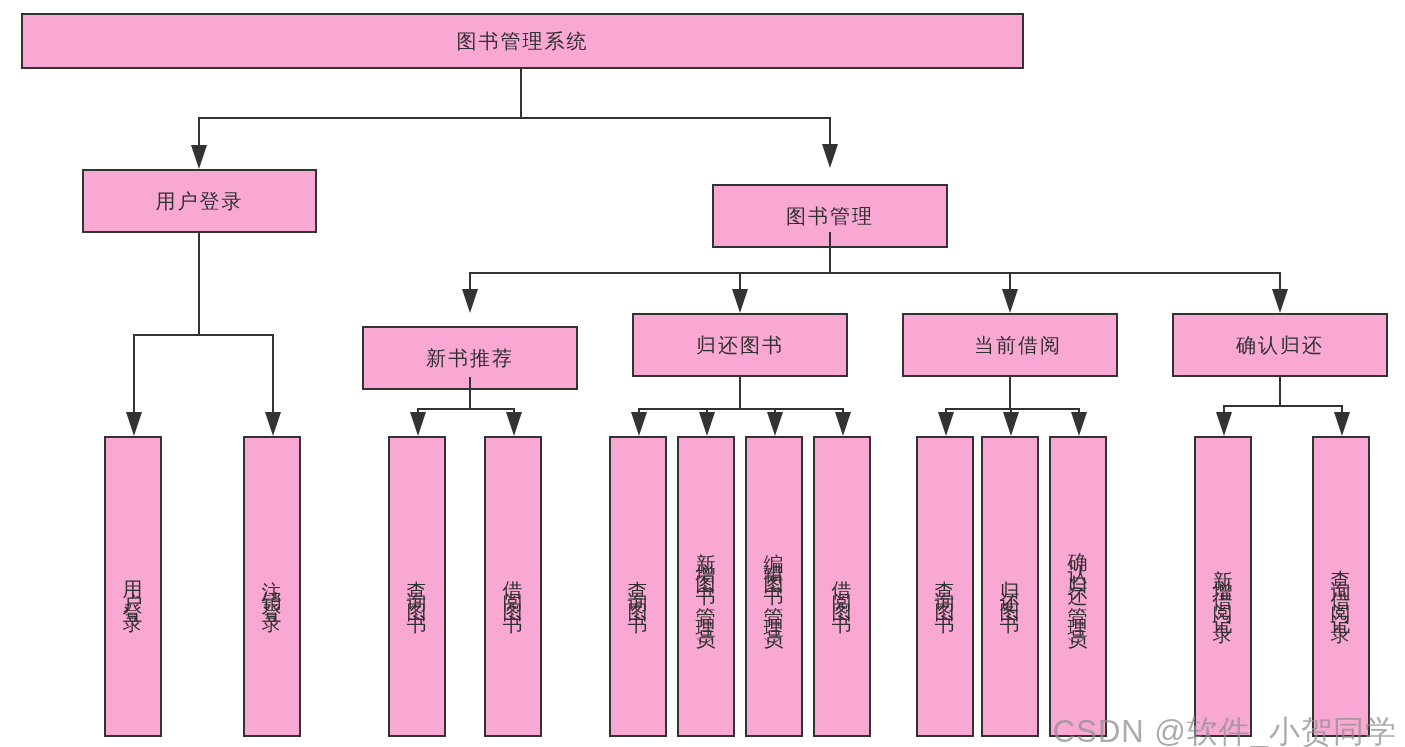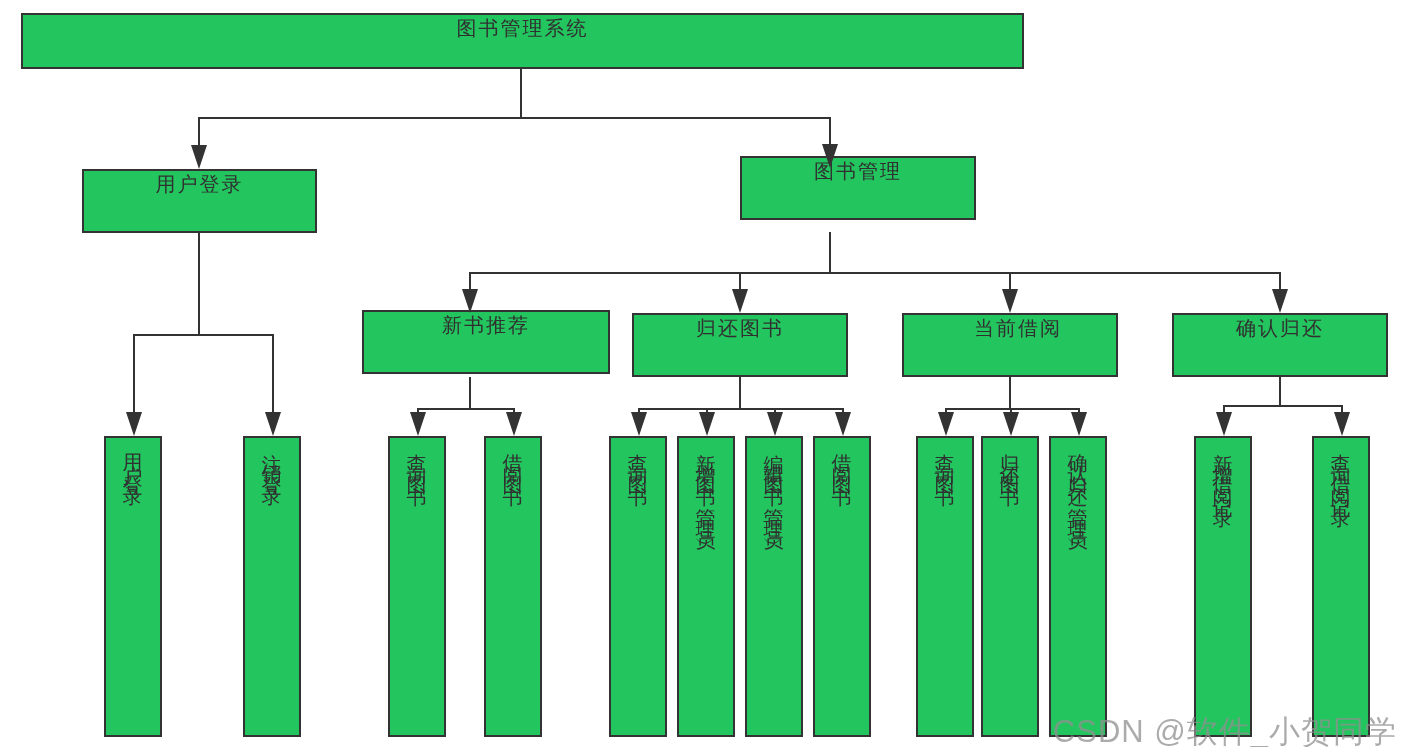--- a/index.html
+++ b/index.html
@@ -13,23 +13,23 @@
   #canvas{
     position:relative;
     width:1405px;height:747px;
     background:var(--bg);
     overflow:hidden;
   }
   .box{
     position:absolute;
     box-sizing:border-box;
     border:2px solid var(--line);
-    background:#22c55e;
+    background:#f9a8d4;
     display:flex;
-    align-items:flex-start;
+    align-items:center;
     justify-content:center;
     color:var(--text);
   }
   .hlabel{
     font-size:20px;
     letter-spacing:2px;
     white-space:nowrap;
   }
   .vlabel{
     writing-mode:vertical-rl;
@@ -66,25 +66,25 @@
 
 <div id="canvas">
 
   <div class="box" style="left:21px;top:13px;width:1003px;height:56px;">
     <span class="hlabel">图书管理系统</span>
   </div>
 
   <div class="box" style="left:82px;top:169px;width:235px;height:64px;">
     <span class="hlabel">用户登录</span>
   </div>
-  <div class="box" style="left:712px;top:156px;width:236px;height:64px;margin-left:28px;">
+  <div class="box" style="left:712px;top:184px;width:236px;height:64px;">
     <span class="hlabel">图书管理</span>
   </div>
 
-  <div class="box" style="left:362px;top:310px;width:248px;height:64px;">
+  <div class="box" style="left:362px;top:326px;width:216px;height:64px;">
     <span class="hlabel">新书推荐</span>
   </div>
   <div class="box" style="left:632px;top:313px;width:216px;height:64px;">
     <span class="hlabel">归还图书</span>
   </div>
   <div class="box" style="left:902px;top:313px;width:216px;height:64px;padding-left:16px;">
     <span class="hlabel">当前借阅</span>
   </div>
   <div class="box" style="left:1172px;top:313px;width:216px;height:64px;">
     <span class="hlabel">确认归还</span>

